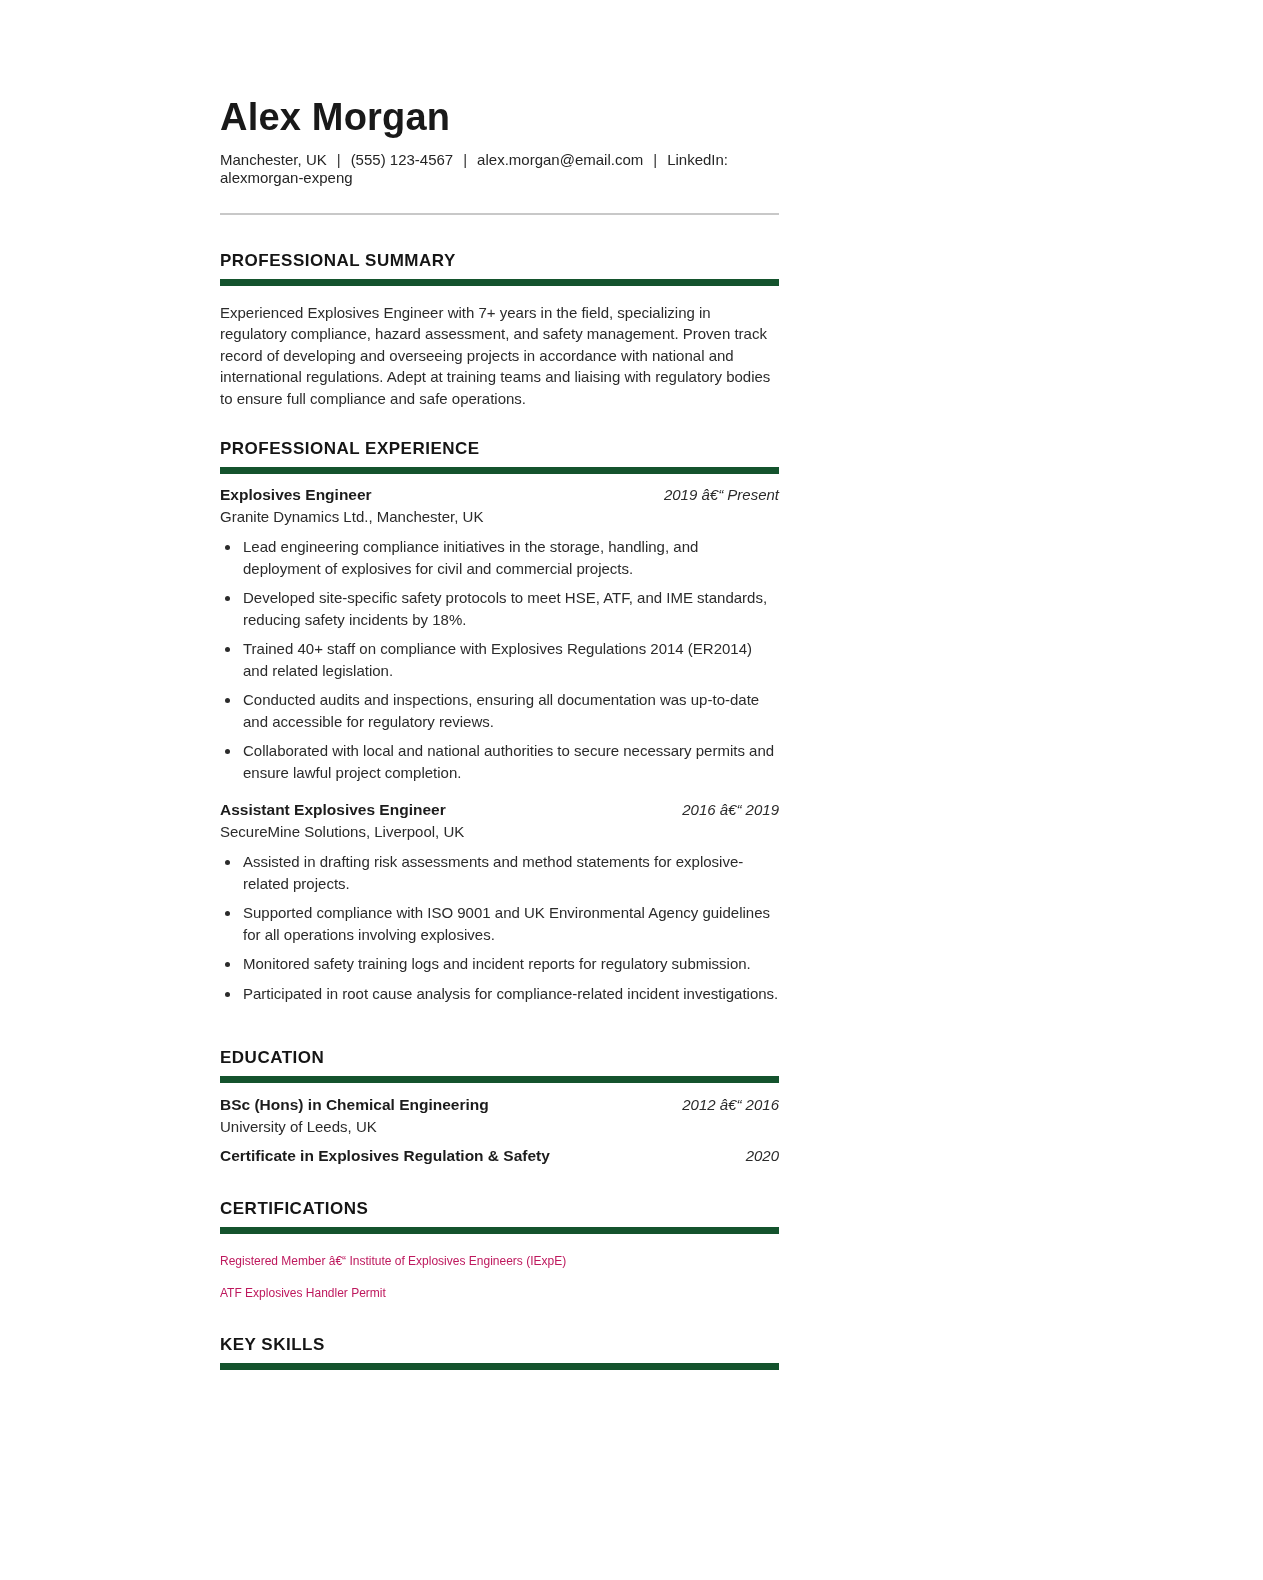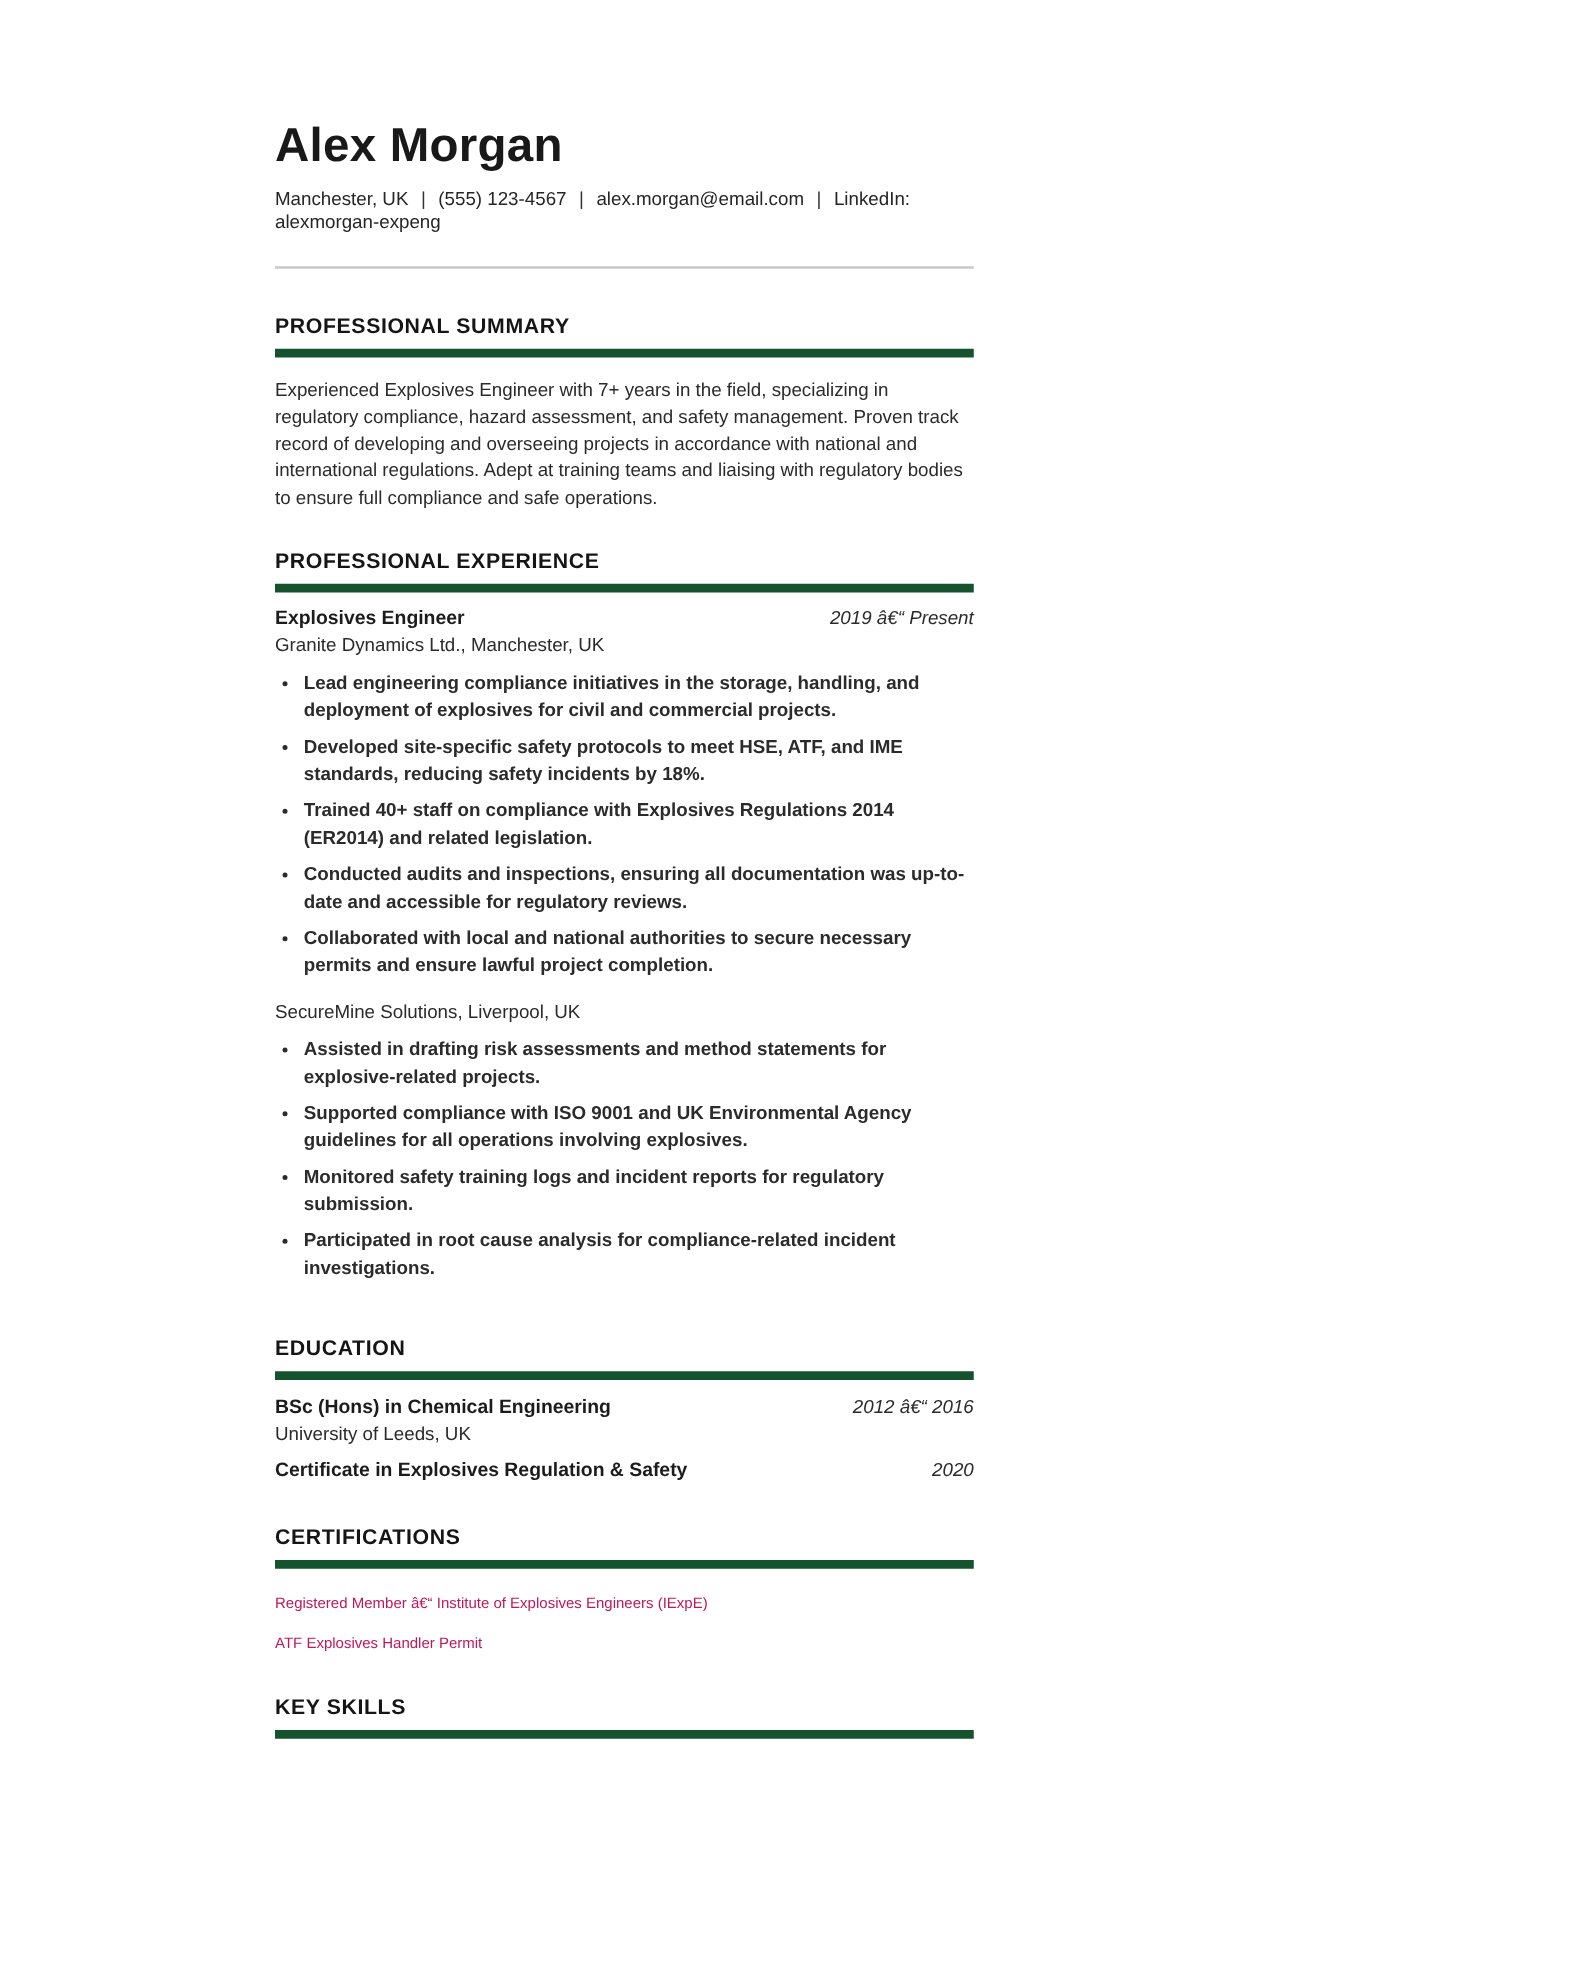--- a/index.html
+++ b/index.html
@@ -85,21 +85,20 @@
   }
   .row-sub {
     margin-top: 4px;
     font-size: 15px;
     color: #2b2b2b;
   }
   .bullets {
     list-style: disc;
     margin: 11px 0 0 0;
     padding-left: 21px;
-    font-weight: bold;
   }
   .bullets li {
     font-size: 15px;
     line-height: 21.5px;
     color: #2b2b2b;
     margin-bottom: 8px;
     padding-left: 2px;
   }
   .bullets li:last-child { margin-bottom: 0; }
 
@@ -151,20 +150,24 @@
       <ul class="bullets">
         <li>Lead engineering compliance initiatives in the storage, handling, and deployment of explosives for civil and commercial projects.</li>
         <li>Developed site-specific safety protocols to meet HSE, ATF, and IME standards, reducing safety incidents by 18%.</li>
         <li>Trained 40+ staff on compliance with Explosives Regulations 2014 (ER2014) and related legislation.</li>
         <li>Conducted audits and inspections, ensuring all documentation was up-to-date and accessible for regulatory reviews.</li>
         <li>Collaborated with local and national authorities to secure necessary permits and ensure lawful project completion.</li>
       </ul>
     </div>
 
     <div class="job">
+      <div class="row-head">
+        <span class="row-title">Assistant Explosives Engineer</span>
+        <span class="row-dates">2016 â€“ 2019</span>
+      </div>
       <div class="row-sub">SecureMine Solutions, Liverpool, UK</div>
       <ul class="bullets">
         <li>Assisted in drafting risk assessments and method statements for explosive-related projects.</li>
         <li>Supported compliance with ISO 9001 and UK Environmental Agency guidelines for all operations involving explosives.</li>
         <li>Monitored safety training logs and incident reports for regulatory submission.</li>
         <li>Participated in root cause analysis for compliance-related incident investigations.</li>
       </ul>
     </div>
   </section>
 

